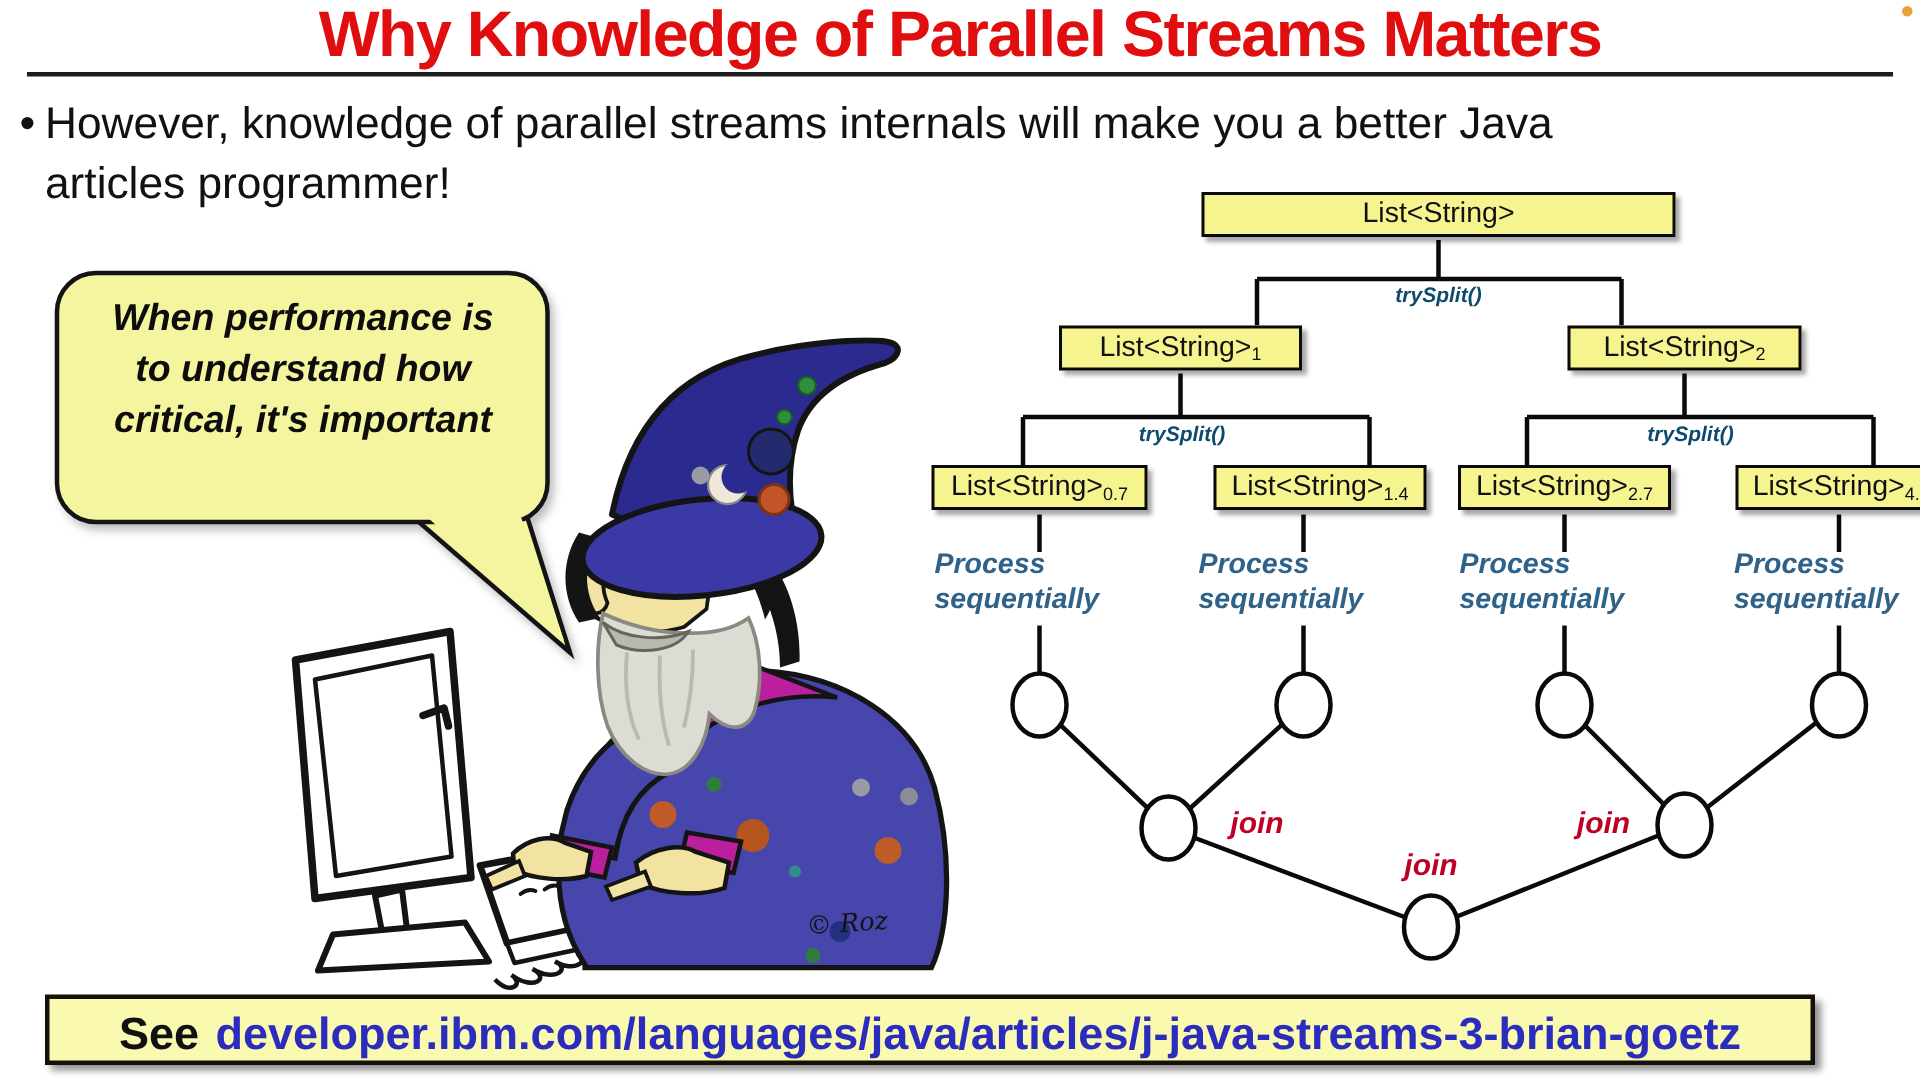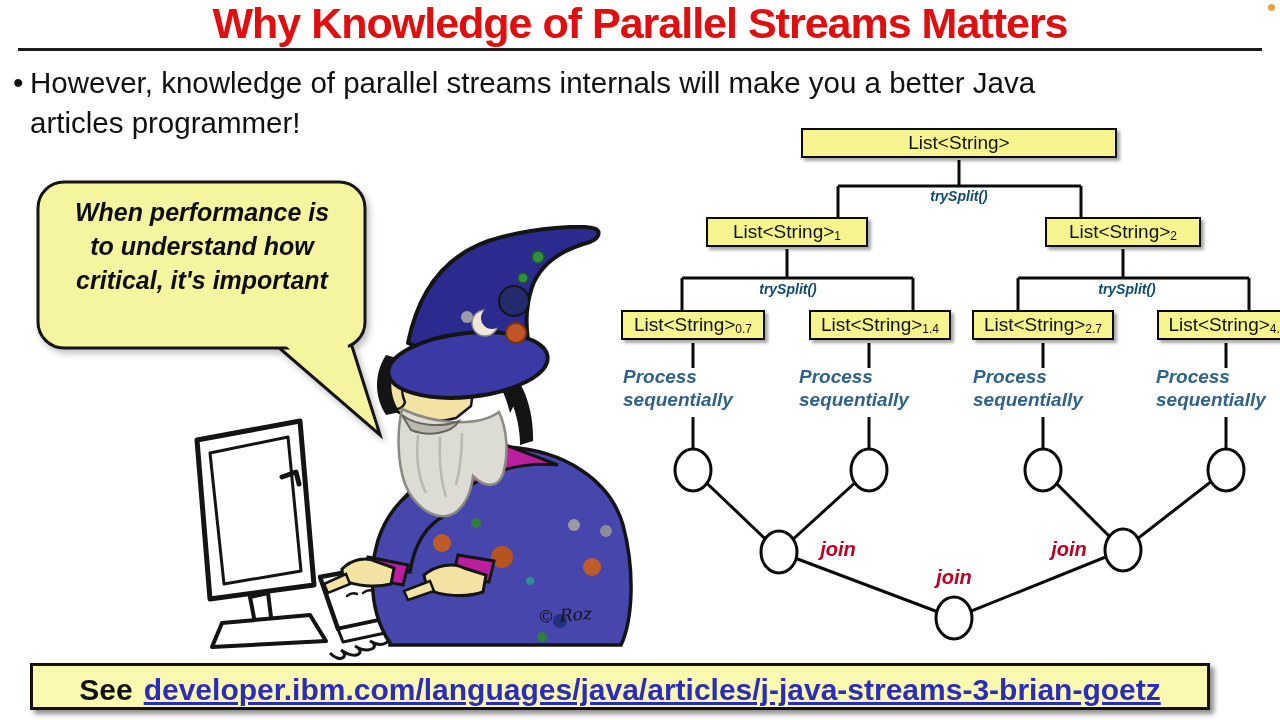--- a/index.html
+++ b/index.html
@@ -38,21 +38,21 @@
   .process span{display:block;}
   .join{position:absolute;width:80px;text-align:center;font-style:italic;font-weight:700;
         font-size:20px;color:#BE0023;}
 
   
   #footer-box{left:30px;top:663px;width:1180px;height:47px;box-sizing:border-box;
               background:#F9F9B0;border:3px solid #151008;
               box-shadow:4px 4px 5px rgba(0,0,0,0.45);
               display:flex;align-items:flex-end;justify-content:center;
               font-size:30px;font-weight:700;color:#111;}
-  #footer-link{color:#2B2BBE;text-decoration:underline;margin-left:11px;cursor:pointer;}
+  #footer-link{color:#2B2BBE;margin-left:11px;cursor:pointer;}
 </style>
 </head>
 <body>
 
 <div class="abs" id="title">Why Knowledge of Parallel Streams Matters</div>
 <div class="abs" id="title-rule"></div>
 <div class="abs" id="corner-dot"></div>
 
 <div class="abs" id="bullet-marker">•</div>
 <div class="abs" id="bullet-text">

